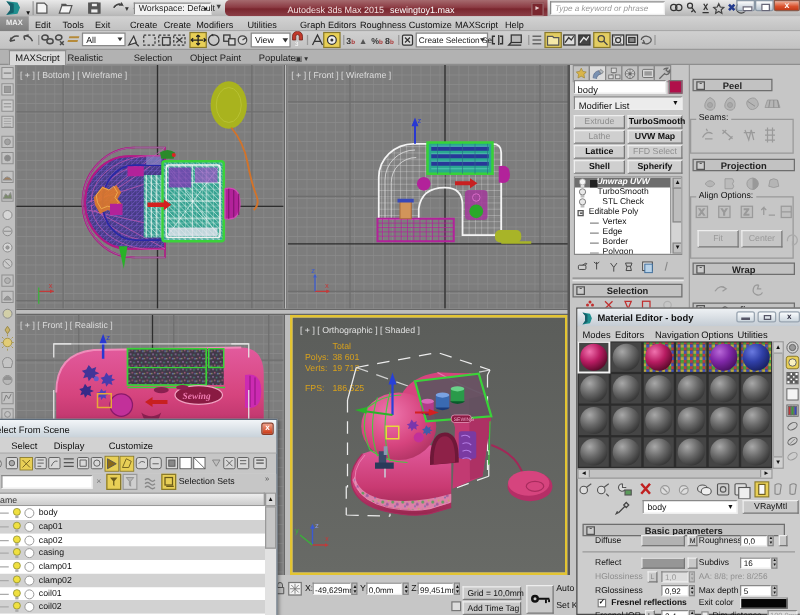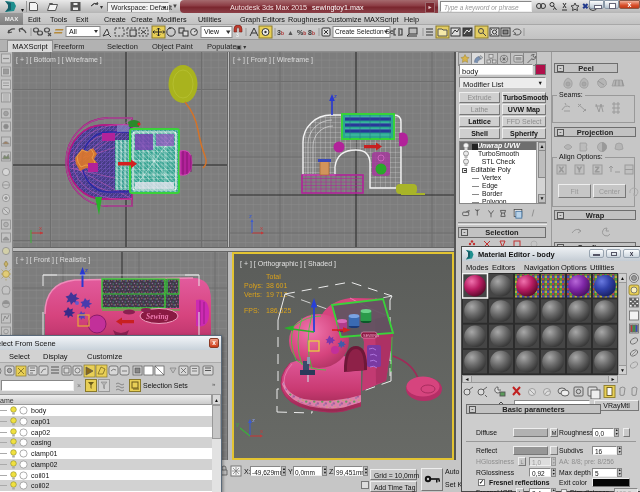--- a/index.html
+++ b/index.html
@@ -190,21 +190,21 @@
       </g>
   <g stroke="#555" fill="none">
         <path d="M513 7 a4 3 0 1 1 2 2.6 m-.5 -2.6 l1 2 -2 .5"></path>
       </g>
   <path d="M524 11 v-8" stroke="#999"></path>
 </svg>
 </div>
 
 <div class="a" style="left:0;top:40px;width:640px;height:12px;background:#b2b2b2;border-bottom:1px solid #8e8e8e;box-sizing:border-box">
   <div class="a" style="left:7px;top:0;width:46px;height:12px;background:#d9d9d9;border:1px solid #909090;border-bottom:none;box-sizing:border-box;text-align:center;line-height:11px;font-size:7.5px">MAXScript</div>
-  <span class="a txt" style="left:54px;top:2px;font-size:7.5px;color:#222">Freeform</span>
+  <span class="a txt" style="left:54px;top:2px;font-size:7.5px;color:#222">Realistic</span>
   <span class="a txt" style="left:107px;top:2px;font-size:7.5px;color:#222">Selection</span>
   <span class="a txt" style="left:152px;top:2px;font-size:7.5px;color:#222">Object Paint</span>
   <span class="a txt" style="left:207px;top:2px;font-size:7.5px;color:#222">Populate</span>
   <span class="a txt" style="left:236px;top:3px;font-size:6px;color:#333">▣ ▾</span>
 </div>
 
 <div class="a" style="left:0;top:52px;width:13px;height:408px;background:#c0c0c0;border-right:1px solid #888;box-sizing:border-box" id="leftstrip">
 <svg class="a" style="left:0;top:0" width="12" height="300" viewBox="0 0 12 300">
   <g stroke="#8e8e8e" fill="#cccccc" stroke-width=".8">
     <rect x="1.5" y="2" width="9" height="9"></rect>
@@ -1144,21 +1144,21 @@
 
   <svg class="a" style="left:30px;top:153px" width="16" height="13">
       <path d="M3 10 l5 -5 m0 0 l-1 -1 2 -2 2 2 -2 2 -1 -1 m-5 5 l-2 1 1 -2" stroke="#444" fill="none"></path>
     </svg>
   <div class="a ins" style="left:52px;top:153px;width:76px;height:11px">
     <span class="a txt" style="left:3px;top:1.5px;font-size:7px">body</span>
     <span class="a" style="right:2px;top:2px;font-size:5.5px">▼</span>
   </div>
   <div class="a bev" style="left:132px;top:153px;width:45px;height:11px;text-align:center;line-height:10px;font-size:7px;background:#c9c9c9">VRayMtl</div>
 
-  <div class="a roll" style="left:4px;top:157px;width:135px;height:10px"><span class="m">-</span>Basic parameters</div>
+  <div class="a roll" style="left:4px;top:172px;width:162px;height:10px"><span class="m">-</span>Basic parameters</div>
   <span class="a txt" style="left:14px;top:182px;font-size:6.8px">Diffuse</span>
   <div class="a bev" style="left:51px;top:181px;width:35px;height:9px;background:#b2b2b2"></div>
   <div class="a bev" style="left:88px;top:181px;width:8px;height:9px;background:#c9c9c9;font-size:5.5px;text-align:center;line-height:8px">M</div>
   <span class="a txt" style="left:97px;top:182px;font-size:6.8px">Roughness</span>
   <div class="a ins" style="left:130px;top:181px;width:22px;height:9px">
       <span class="a txt" style="left:2px;top:1px;font-size:6.5px">0,0</span>
     </div>
   <div class="a" style="left:152px;top:181px;width:5px;height:9px;background:#c0c0c0;border:1px solid #888;box-sizing:border-box;font-size:3.5px;line-height:3.5px;text-align:center">▲<br>▼</div>
   <div class="a bev" style="left:161px;top:181px;width:7px;height:9px;background:#c9c9c9"></div>
   <div class="a" style="left:4px;top:194px;width:170px;height:1px;background:#999"></div>

